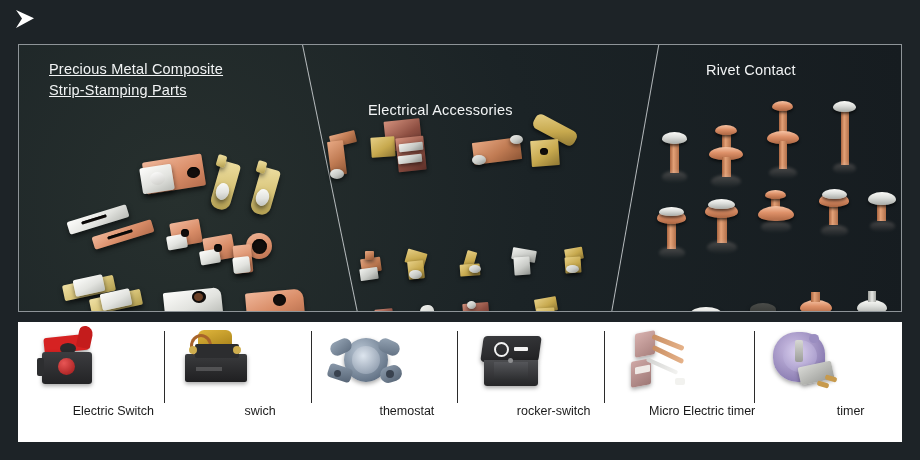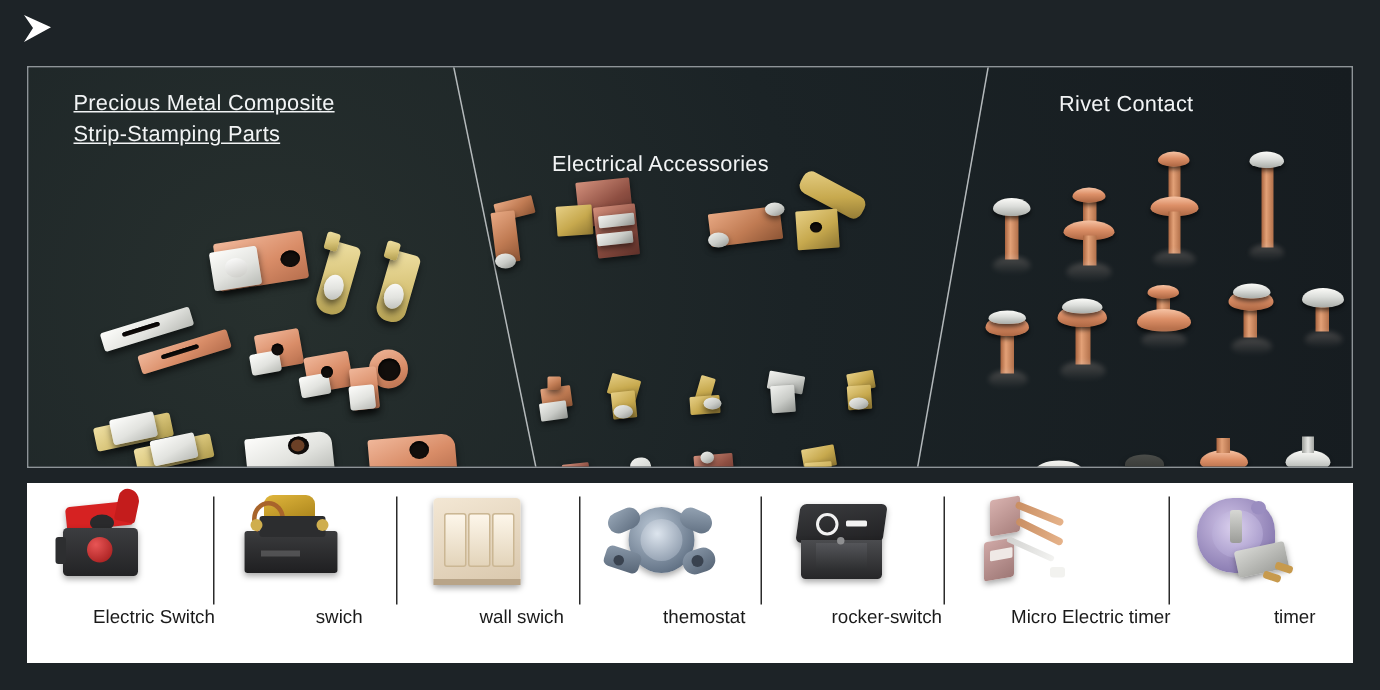--- a/index.html
+++ b/index.html
@@ -281,30 +281,20 @@
         <div class="ti" style="left:33px;top:8px;width:34px;height:20px;background:linear-gradient(160deg,#e0b63c,#a37d17);border-radius:6px 6px 2px 2px;"></div>
         <div class="ti" style="left:25px;top:12px;width:16px;height:18px;border:3px solid #a8642b;border-radius:50%;border-bottom-color:transparent;"></div>
         <div class="ti" style="left:30px;top:22px;width:44px;height:14px;background:#2c2d2f;border-radius:2px;"></div>
         <div class="ti" style="left:24px;top:24px;width:8px;height:8px;background:#cfae4e;border-radius:50%;"></div>
         <div class="ti" style="left:68px;top:24px;width:8px;height:8px;background:#cfae4e;border-radius:50%;"></div>
         <div class="ti" style="left:31px;top:45px;width:26px;height:4px;background:#6a6a6c;opacity:.6;"></div>
       </div>
       <div class="thumb-cap">swich</div>
     </div>
 
-    <div class="thumb">
-      <div class="thumb-img">
-        <div class="ti sh" style="left:24px;top:10px;width:58px;height:58px;background:linear-gradient(160deg,#f3e7d4,#d9c7ac);border-radius:3px;"></div>
-        <div class="ti" style="left:31px;top:20px;width:13px;height:34px;background:linear-gradient(180deg,#fdf6ea,#e3d4ba);border:1px solid #cbb794;border-radius:2px;"></div>
-        <div class="ti" style="left:47px;top:20px;width:13px;height:34px;background:linear-gradient(180deg,#fdf6ea,#e3d4ba);border:1px solid #cbb794;border-radius:2px;"></div>
-        <div class="ti" style="left:63px;top:20px;width:13px;height:34px;background:linear-gradient(180deg,#fdf6ea,#e3d4ba);border:1px solid #cbb794;border-radius:2px;"></div>
-        <div class="ti" style="left:24px;top:64px;width:58px;height:4px;background:#b8a488;"></div>
-      </div>
-      <div class="thumb-cap">wall swich</div>
-    </div>
 
     <div class="thumb">
       <div class="thumb-img">
         <div class="ti sh" style="left:32px;top:16px;width:44px;height:44px;background:radial-gradient(circle at 38% 32%,#b9c6d4,#69798c 70%,#465366);border-radius:50%;"></div>
         <div class="ti" style="left:40px;top:24px;width:28px;height:28px;background:radial-gradient(circle at 40% 35%,#dde5ee,#7e8da0);border-radius:50%;"></div>
         <div class="ti" style="left:18px;top:18px;width:22px;height:14px;background:linear-gradient(160deg,#97a6b6,#5f6e80);border-radius:7px;transform:rotate(-24deg);"></div>
         <div class="ti" style="left:66px;top:18px;width:22px;height:14px;background:linear-gradient(160deg,#97a6b6,#5f6e80);border-radius:7px;transform:rotate(24deg);"></div>
         <div class="ti" style="left:16px;top:44px;width:24px;height:14px;background:linear-gradient(160deg,#8b9aab,#556374);border-radius:4px;transform:rotate(18deg);"></div>
         <div class="ti" style="left:68px;top:44px;width:22px;height:16px;background:linear-gradient(160deg,#8b9aab,#556374);border-radius:8px;transform:rotate(-18deg);"></div>
         <div class="ti" style="left:22px;top:48px;width:7px;height:7px;background:#39424f;border-radius:50%;"></div>

